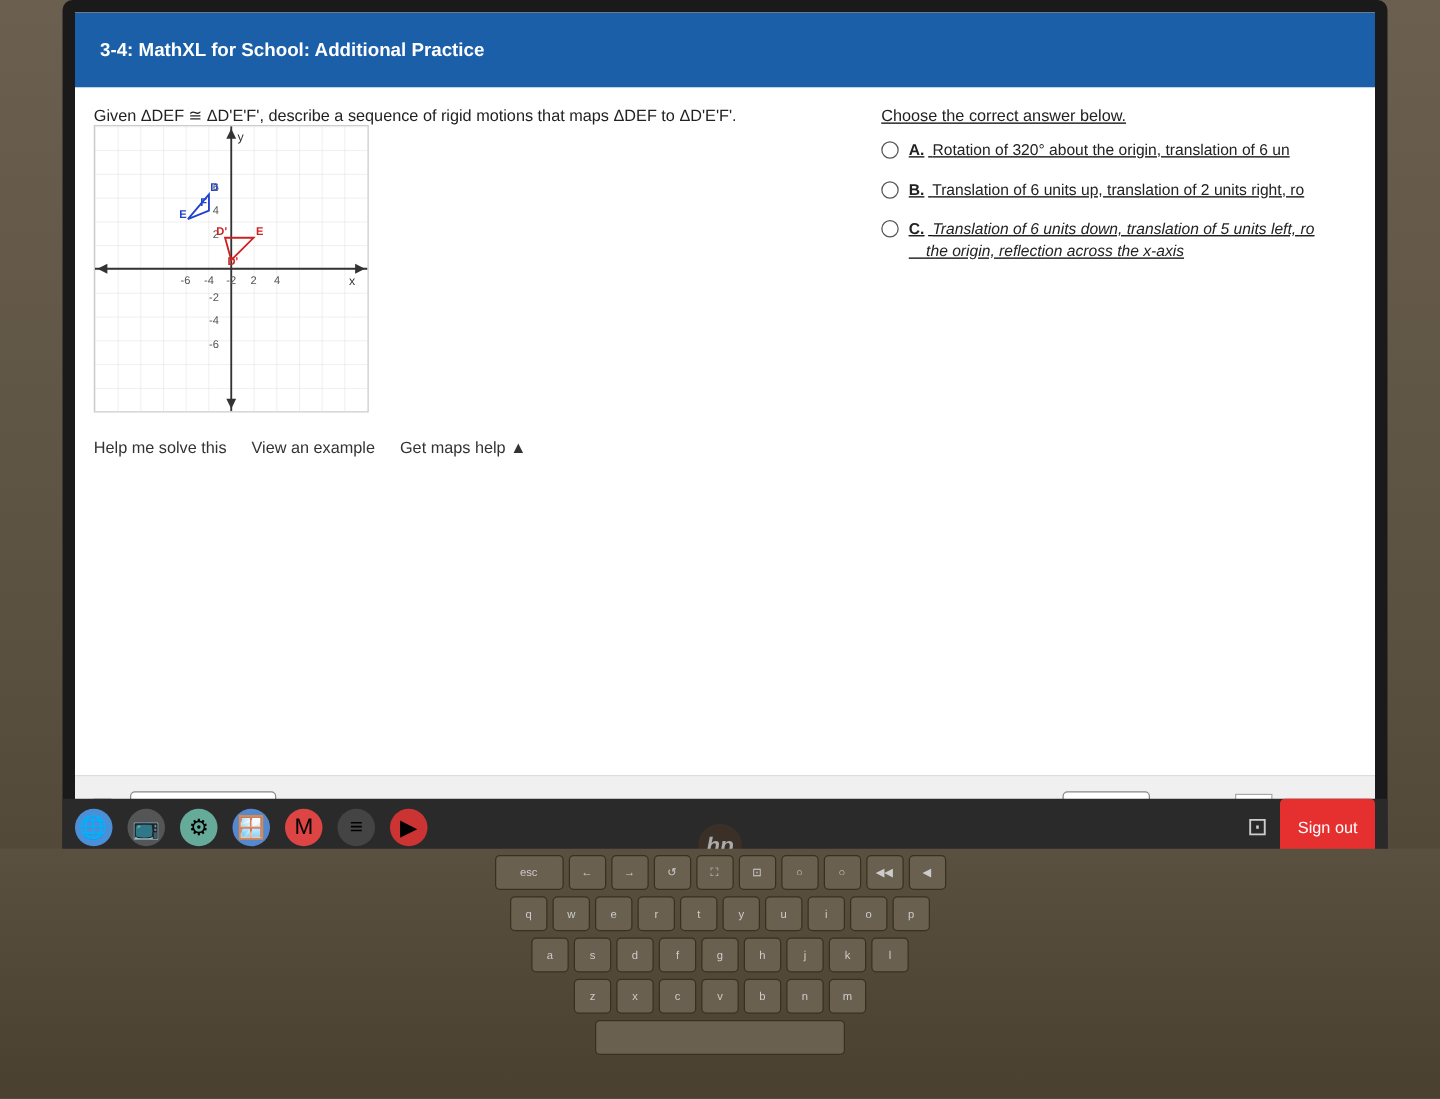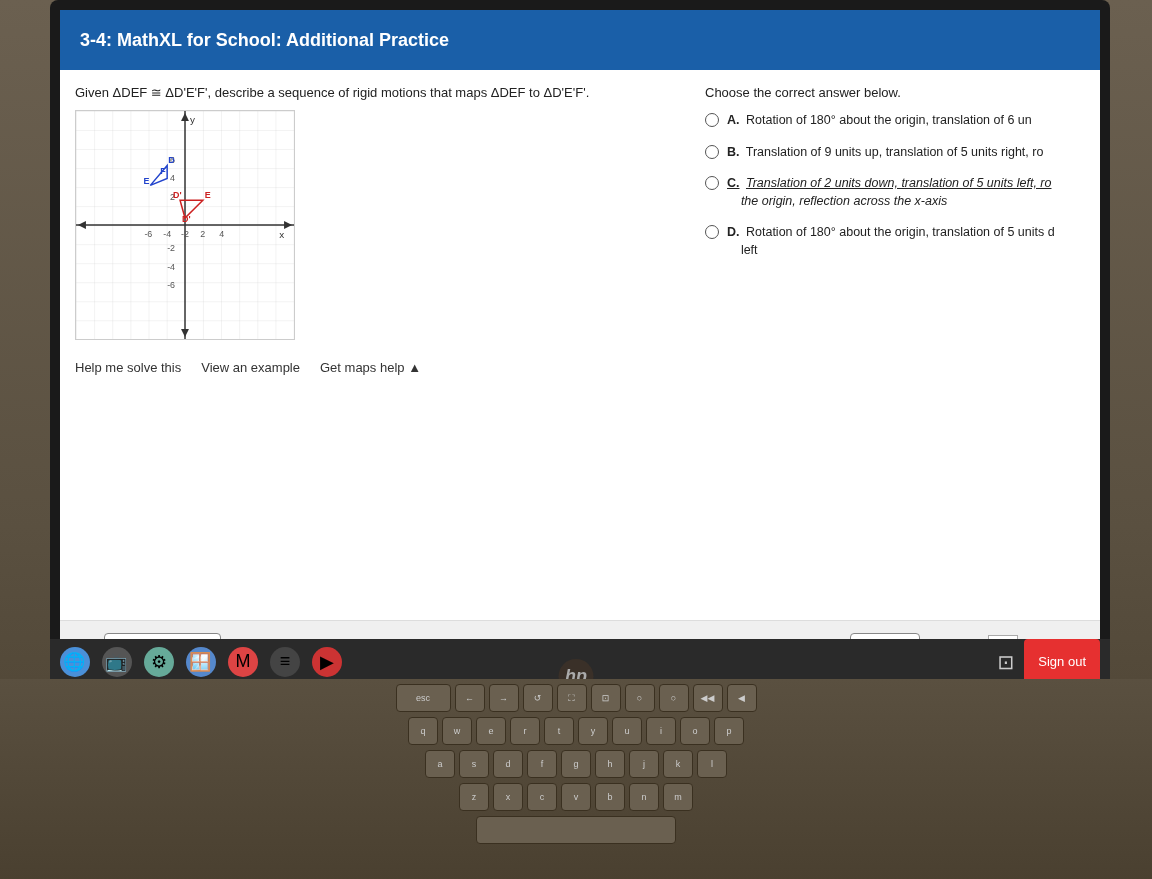--- a/index.html
+++ b/index.html
@@ -46,21 +46,21 @@
     .header-bar {
       background: #1a5fa8;
       height: 60px;
       display: flex;
       align-items: center;
       padding: 0 20px;
     }
 
     .header-title {
       color: white;
-      font-size: 18px;
+      font-size: 15px;
       font-weight: bold;
     }
 
     
     .main-content {
       display: flex;
       height: calc(100% - 60px - 50px);
       background: white;
       padding: 15px;
       gap: 15px;
@@ -68,21 +68,20 @@
 
     
     .left-panel {
       flex: 1;
       display: flex;
       flex-direction: column;
     }
 
     .question-text {
       font-size: 13px;
-      margin-bottom: 10px;
       color: #222;
     }
 
     .graph-container {
       position: relative;
       width: 220px;
       height: 230px;
       margin-bottom: 10px;
     }
 
@@ -109,20 +108,21 @@
 
     .get-more-help {
       color: #333;
     }
 
     
     .right-panel {
       width: 380px;
       display: flex;
       flex-direction: column;
+      text-decoration: underline;
     }
 
     .choose-text {
       font-size: 13px;
       color: #222;
       margin-bottom: 12px;
       font-weight: normal;
     }
 
     .answer-option {
@@ -381,51 +381,42 @@
           </div>
         </div>
 
         <div class="right-panel">
           <div class="choose-text">Choose the correct answer below.</div>
 
           <div class="answer-option">
             <div class="radio-circle"></div>
             <div>
               <span class="option-letter">A.</span>
-              <span>Rotation of 180° about the origin, translation of 6 un</span>
+              <span>Rotation of 320° about the origin, translation of 6 un</span>
             </div>
           </div>
 
           <div class="answer-option">
             <div class="radio-circle"></div>
             <div>
               <span class="option-letter">B.</span>
-              <span>Translation of 9 units up, translation of 5 units right, ro</span>
+              <span>Translation of 6 units up, translation of 2 units right, ro</span>
             </div>
           </div>
 
           <div class="answer-option">
             <div class="radio-circle"></div>
             <div>
               <span class="option-letter underline">C.</span>
-              <span class="underline italic">Translation of 2 units down, translation of 5 units left, ro</span>
+              <span class="underline italic">Translation of 6 units down, translation of 5 units left, ro</span>
               <br>
               <span class="italic">&nbsp;&nbsp;&nbsp;&nbsp;the origin, reflection across the x-axis</span>
             </div>
           </div>
 
-          <div class="answer-option">
-            <div class="radio-circle"></div>
-            <div>
-              <span class="option-letter">D.</span>
-              <span>Rotation of 180° about the origin, translation of 5 units d</span>
-              <br>
-              <span>&nbsp;&nbsp;&nbsp;&nbsp;left</span>
-            </div>
-          </div>
         </div>
 
       </div>
 
       <div class="footer-bar">
         <div style="display:flex; align-items:center; gap:15px;">
           <div style="width:14px; height:14px; border:1.5px solid #555; border-radius:50; background:white;"></div>
           <button class="review-btn">Review Progress</button>
         </div>
         <div style="display:flex; align-items:center; gap:15px;">

